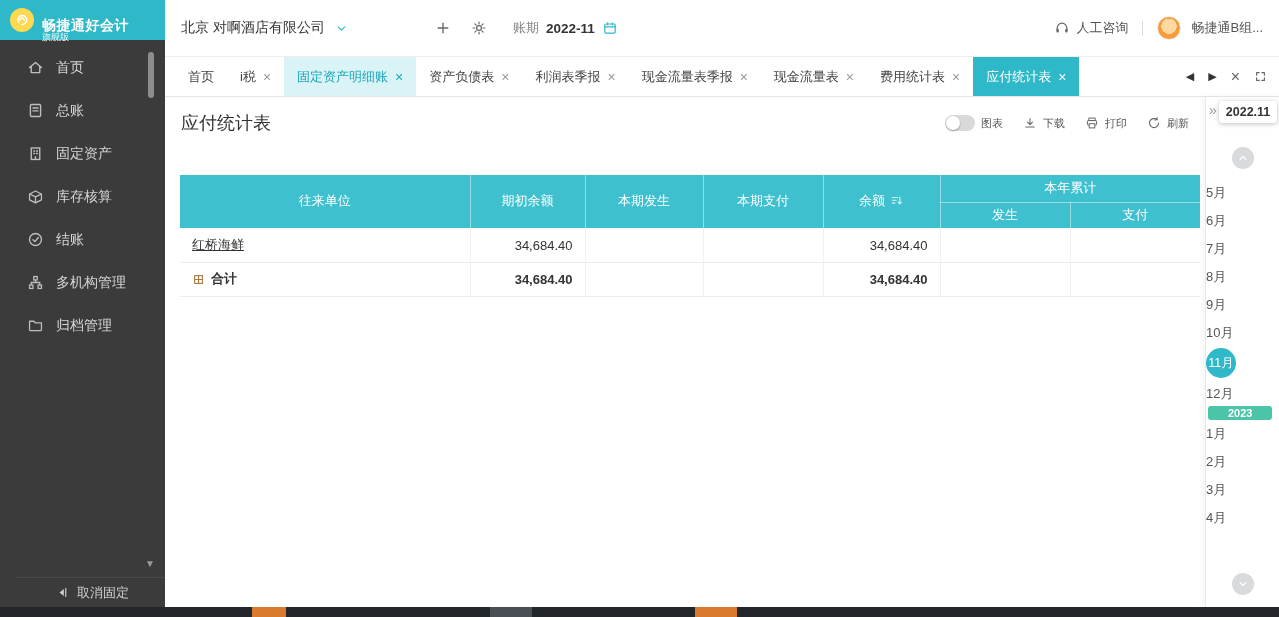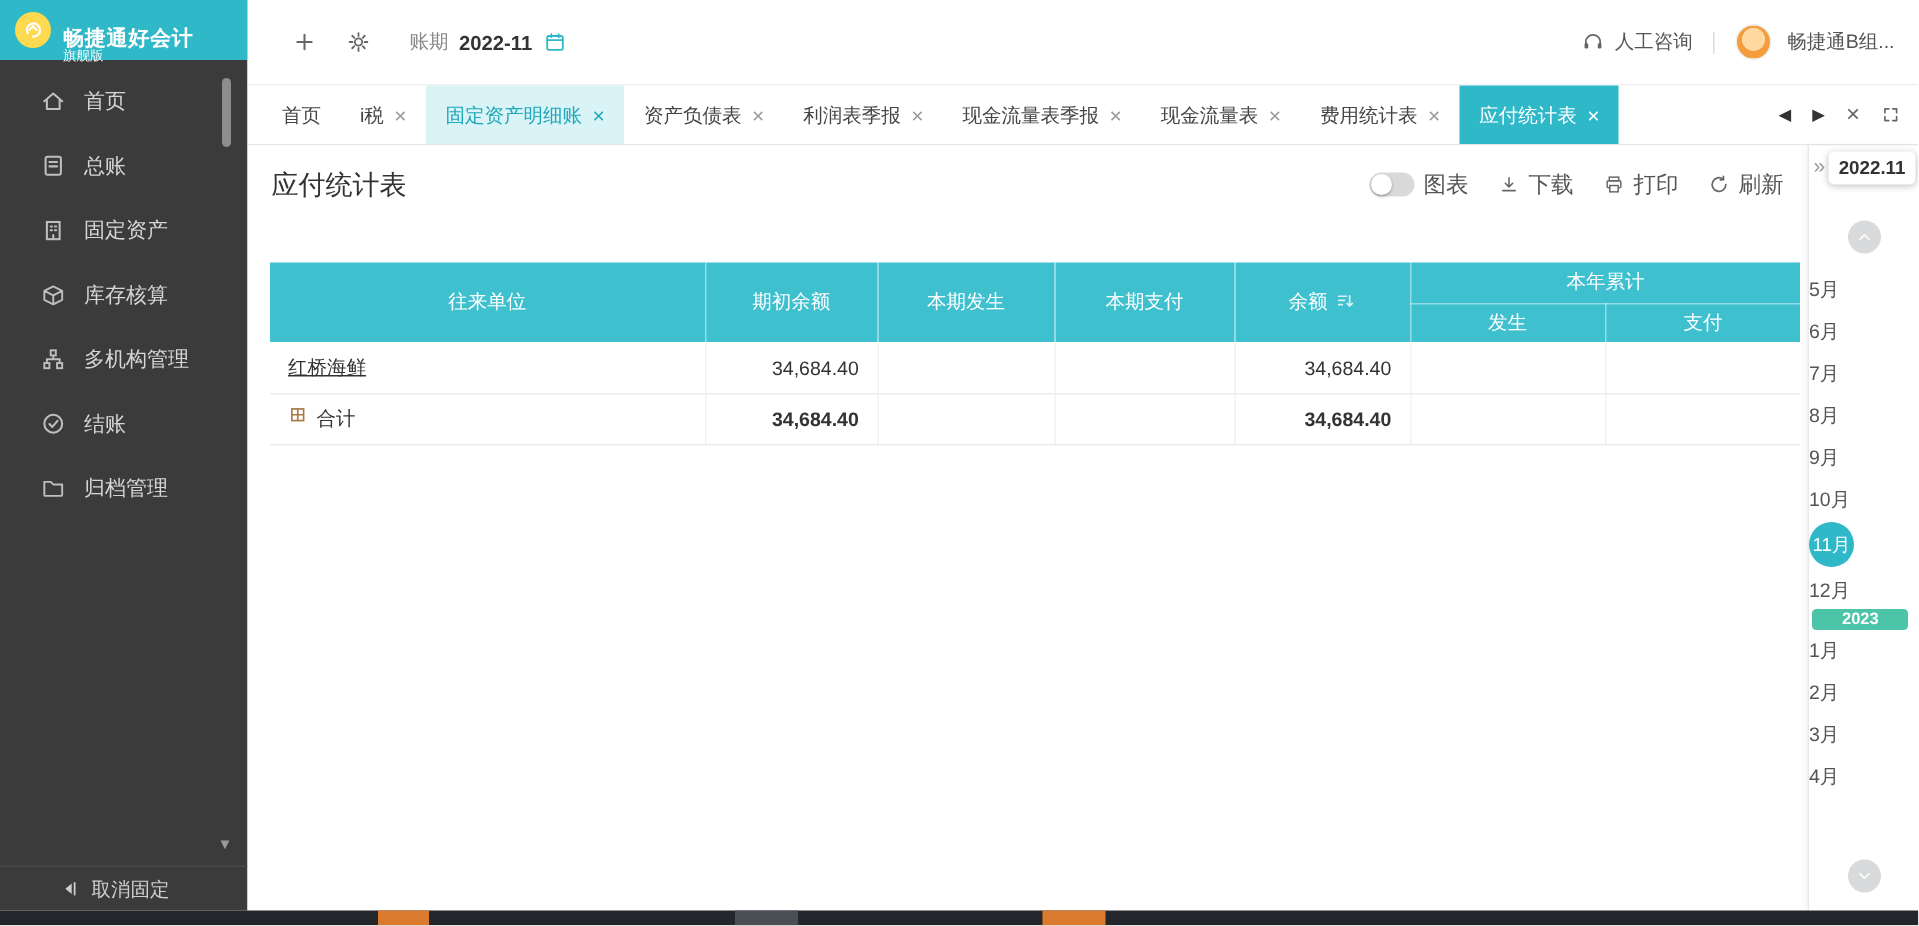--- a/index.html
+++ b/index.html
@@ -12,21 +12,21 @@
   .logo { height:40px; background:#2eb8c8; display:flex; align-items:center; padding-left:10px; gap:8px; }
   .logo-mark { width:24px; height:24px; border-radius:50%; background:#ffd94f; color:#fff; display:flex; align-items:center; justify-content:center; flex:0 0 auto; }
   .logo-text { color:#fff; line-height:1.05; }
   .logo-title { font-size:14px; font-weight:bold; letter-spacing:.5px;margin-top:20px; }
   .logo-edition { font-size:9px; opacity:.9; }
   .nav { padding-top:6px; }
   .nav-item { height:43px; display:flex; align-items:center; gap:12px; padding-left:27px; color:#d6d6d6; font-size:14px; cursor:pointer; }
   .nav-item svg { width:17px; height:17px; flex:0 0 auto; opacity:.85; }
   .nav-item.active { background:#1f1f1f; color:#ffffff; }
   .nav-item.active svg { opacity:1; }
-  .unpin { position:absolute; left:0; bottom:0; width:100%; height:30px; display:flex; align-items:center; gap:8px; padding-left:40px; color:#cfcfcf; font-size:13px; border-top:1px solid #4a4a4a; cursor:pointer; }
+  .unpin { position:absolute; left:16px; bottom:0; width:100%; height:30px; display:flex; align-items:center; gap:8px; padding-left:40px; color:#cfcfcf; font-size:13px; border-top:1px solid #4a4a4a; cursor:pointer; }
   .unpin svg { width:13px; height:13px; }
   .sb-scroll { position:absolute; right:11px; top:46px; bottom:36px; width:6px; }
   .sb-thumb { position:absolute; top:6px; left:0; width:6px; height:46px; border-radius:3px; background:#8d8d8d; }
   .sb-down { position:absolute; bottom:2px; left:-3px; color:#9a9a9a; font-size:10px; line-height:10px; cursor:pointer; }
 
   
   .topbar { position:absolute; left:165px; top:0; right:0; height:57px; background:#fff; border-bottom:1px solid #efefef; display:flex; align-items:center; padding:0 16px; }
   .company { display:flex; align-items:center; gap:10px; font-size:14px; color:#333; cursor:pointer; min-width:240px; }
   .company svg { width:13px; height:13px; color:#2eb8c8; }
   .tb-ico { color:#666; cursor:pointer; display:flex; align-items:center; }
@@ -55,41 +55,41 @@
   .tab.active .tab-close { color:#fff; }
   .tab-nav { margin-left:auto; display:flex; align-items:center; gap:14px; padding:0 12px; color:#444; }
   .tab-nav .arr { font-size:11px; cursor:pointer; color:#333; }
   .tab-nav .cls { font-size:16px; color:#666; cursor:pointer; line-height:1; }
   .tab-nav svg { width:13px; height:13px; color:#666; cursor:pointer; }
 
   
   .content { position:absolute; left:165px; top:97px; right:74px; bottom:10px; background:#fff; overflow:hidden; }
   .page-head { height:52px; display:flex; align-items:center; padding:0 16px; }
   .page-title { font-size:18px; color:#333; font-weight:500; }
-  .controls { margin-left:auto; display:flex; align-items:center; gap:20px; color:#555; font-size:15px; }
+  .controls { margin-left:auto; display:flex; align-items:center; gap:20px; color:#555; font-size:11px; }
   .ctl { display:flex; align-items:center; gap:6px; cursor:pointer; }
   .ctl svg { width:14px; height:14px; color:#666; }
   .toggle { width:30px; height:16px; border-radius:8px; background:#d9d9d9; position:relative; cursor:pointer; }
   .toggle .knob { position:absolute; top:1px; left:1px; width:14px; height:14px; border-radius:50%; background:#fff; box-shadow:0 1px 2px rgba(0,0,0,.3); }
 
   table.report { border-collapse:collapse; margin:26px 0 0 15px; width:1020px; table-layout:fixed; }
   table.report thead th { background:#3fc0cf; color:#fff; font-weight:normal; font-size:13px; border:1px solid rgba(255,255,255,.45); border-top:none; text-align:center; }
   table.report thead tr.h1 th { height:27px; }
   table.report thead tr.h2 th { height:26px; }
   table.report thead th:first-child { border-left:none; }
   table.report thead th:last-child { border-right:none; }
   .th-balance { display:flex; align-items:center; justify-content:center; gap:5px; }
   .th-balance svg { width:14px; height:14px; color:#d6f4f8; cursor:pointer; }
   table.report tbody td { height:34px; font-size:13px; color:#333; border-bottom:1px solid #ececec; border-right:1px solid #f1f1f1; background:#fff; }
   table.report tbody td:last-child { border-right:none; }
   td.unit { text-align:left; padding-left:12px; }
   td.num { text-align:right; padding-right:12px; }
   .unit-link { text-decoration:underline; cursor:pointer; color:#333; }
   tr.total td { background:#e9f6fa; font-weight:bold; border-bottom:1px solid #e0eef3; }
-  .total-label { display:flex; align-items:flex-start; gap:6px; font-weight:normal; }
+  .total-label { display:flex; align-items:center; gap:6px; font-weight:bold; }
   .total-label svg { width:13px; height:13px; color:#a97942; }
 
   
   .period-panel { position:absolute; right:0; top:97px; bottom:10px; width:74px; background:#fff; border-left:1px solid #e9e9e9; box-shadow:-2px 0 6px rgba(0,0,0,.05); display:flex; flex-direction:column; align-items:center; }
   .panel-top { width:100%; display:flex; align-items:flex-start; padding:4px 2px 0 3px; gap:2px; }
   .collapse { color:#999; font-size:14px; cursor:pointer; line-height:18px; }
   .cur-period { background:#fff; border-radius:4px; box-shadow:0 1px 5px rgba(0,0,0,.25); font-size:12.5px; font-weight:bold; color:#333; padding:4px 7px; white-space:nowrap; }
   .circle-btn { width:22px; height:22px; border-radius:50%; background:#d8dadb; color:#fff; display:flex; align-items:center; justify-content:center; cursor:pointer; }
   .circle-btn svg { width:12px; height:12px; }
   .up-btn { margin-top:24px; }
@@ -249,29 +249,29 @@
           <span>固定资产</span>
         </div>
       <div class="nav-item">
           <svg>
             <use href="#i-box"></use>
           </svg>
           <span>库存核算</span>
         </div>
       <div class="nav-item">
           <svg>
+            <use href="#i-check"></use>
+          </svg>
+          <span>结账</span>
+        </div>
+      <div class="nav-item">
+          <svg>
             <use href="#i-org"></use>
           </svg>
           <span>多机构管理</span>
-        </div>
-      <div class="nav-item">
-          <svg>
-            <use href="#i-check"></use>
-          </svg>
-          <span>结账</span>
         </div>
       <div class="nav-item">
           <svg>
             <use href="#i-folder"></use>
           </svg>
           <span>归档管理</span>
         </div>
     </nav>
     <div class="sb-scroll">
       <div class="sb-thumb"></div>
@@ -279,20 +279,26 @@
     </div>
     <div class="unpin">
       <svg>
           <use href="#i-pin"></use>
         </svg>
       <span>取消固定</span>
     </div>
   </aside>
 
   <header class="topbar">
+    <div class="company">
+      <span>北京 对啊酒店有限公司</span>
+      <svg>
+          <use href="#i-chevdown"></use>
+        </svg>
+    </div>
     <span class="tb-ico tb-plus">
         <svg>
           <use href="#i-plus"></use>
         </svg>
       </span>
     <span class="tb-ico tb-gear">
         <svg>
           <use href="#i-gear"></use>
         </svg>
       </span>

